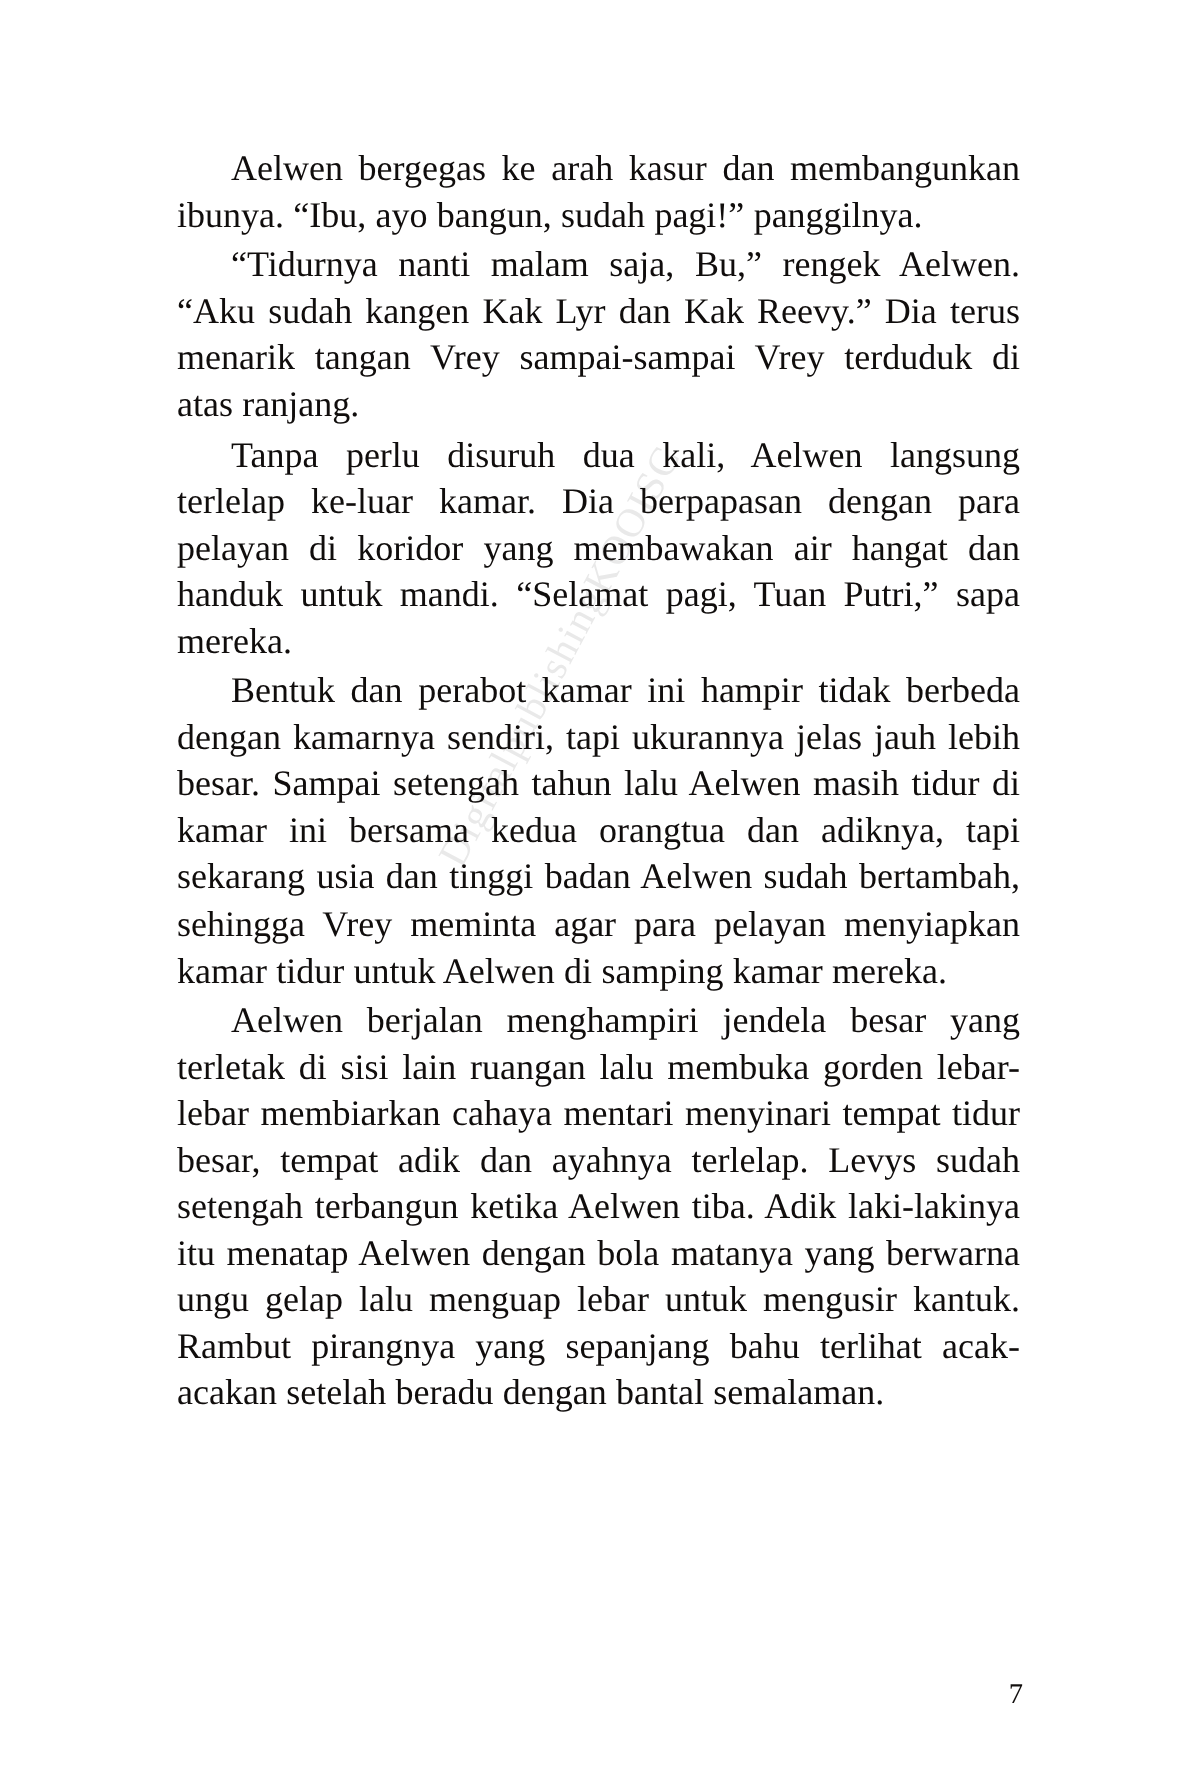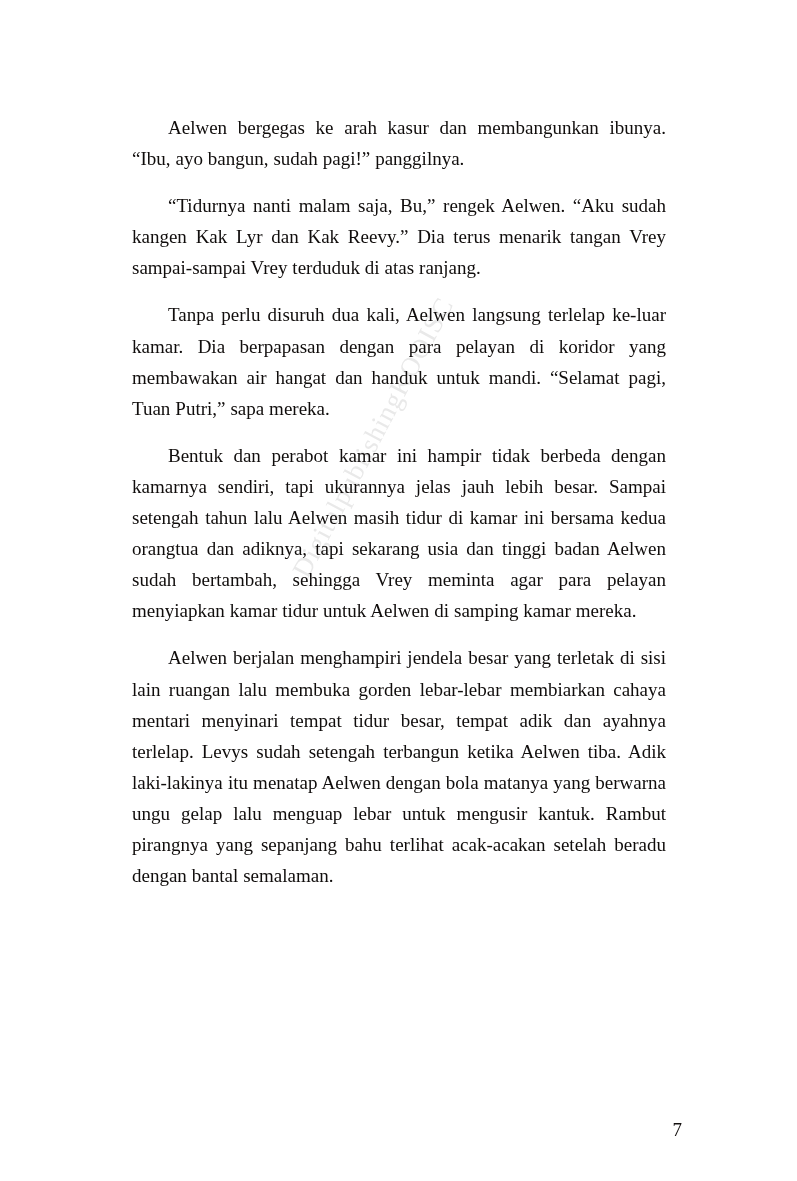--- a/index.html
+++ b/index.html
@@ -31,24 +31,24 @@
     z-index: 0;
   }
   .textblock {
     position: absolute;
     left: 116px;
     top: 96px;
     width: 566px;
     z-index: 1;
   }
   .para {
-    margin: 16px;
+    margin: 2px;
     text-indent: 36px;
     text-align: justify;
-    font-size: 19px;
+    font-size: 24px;
     line-height: 31.1px;
     color: #100d0c;
     hyphens: manual;
     word-spacing: 0.2px;
   }
   .para:last-of-type { text-align: justify; font-family: Liberation Serif, serif; }
   .folio {
     position: absolute;
     right: 115px;
     top: 1119px;

